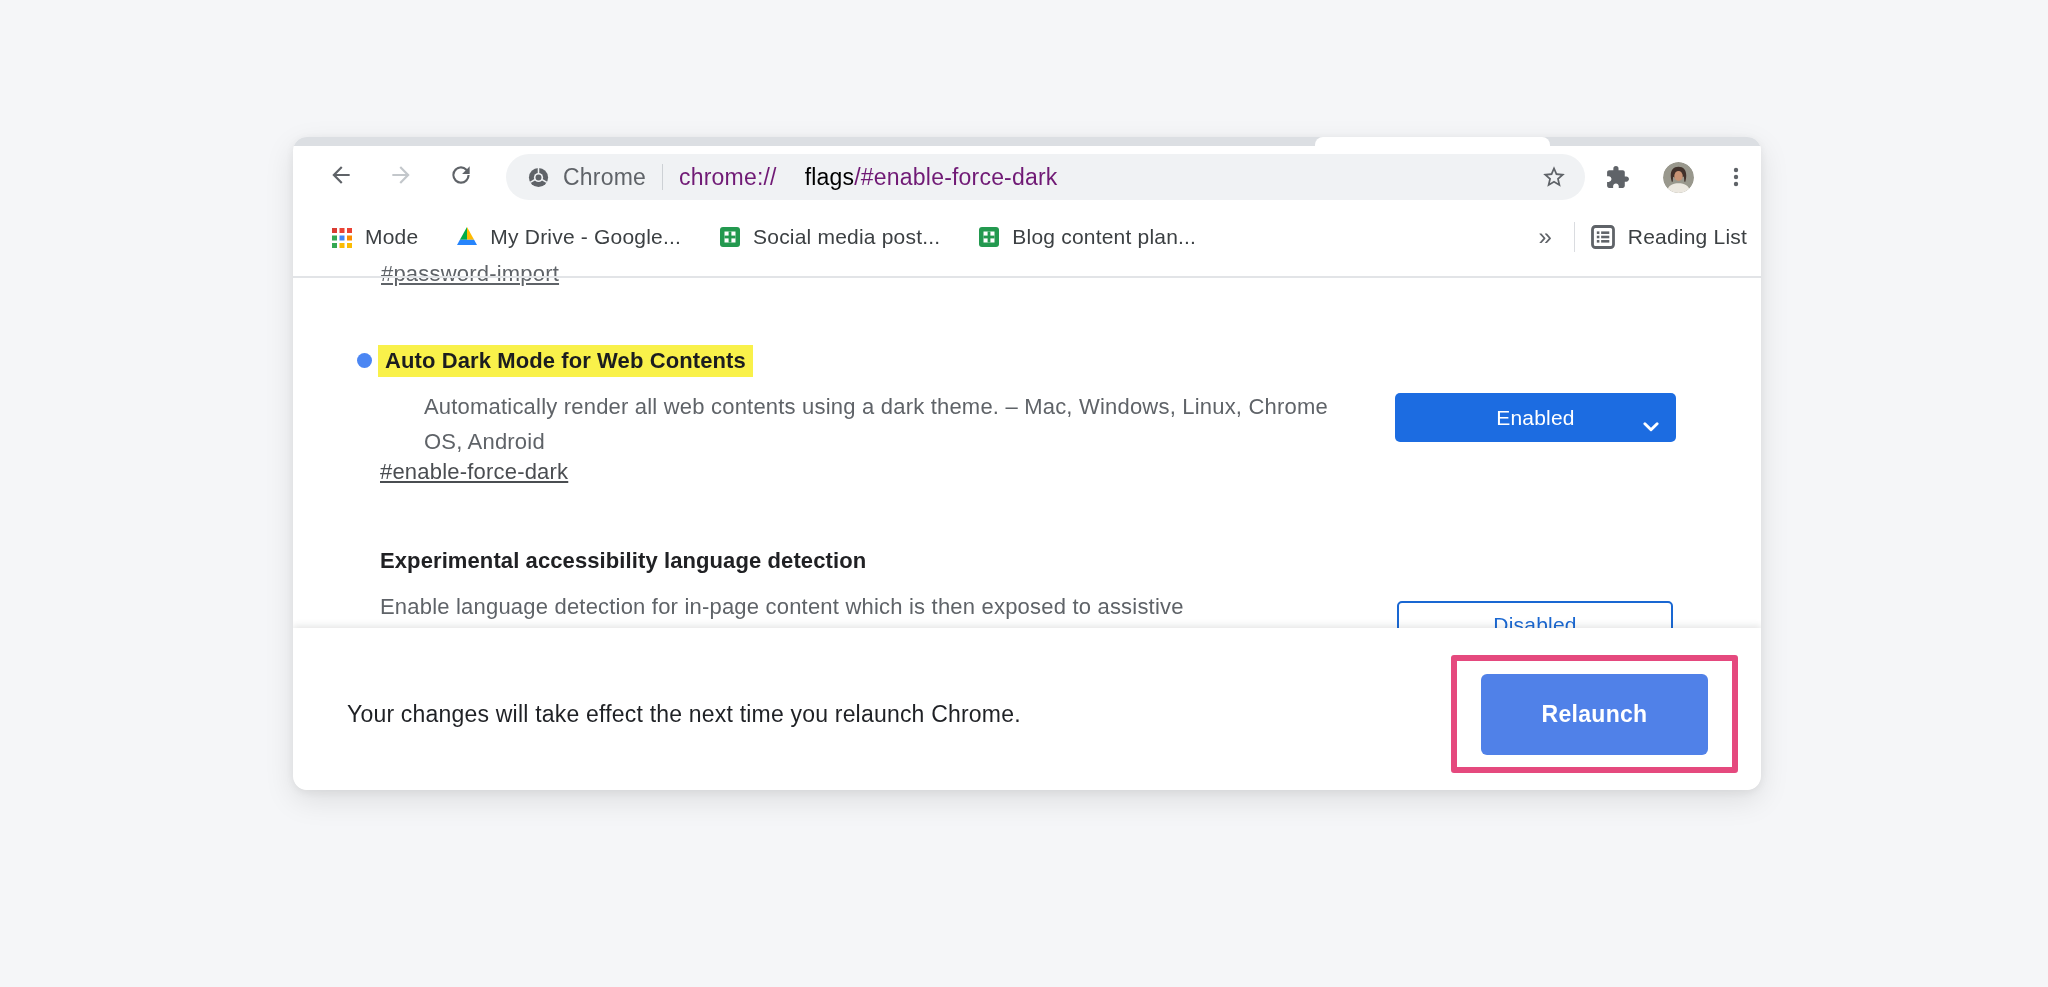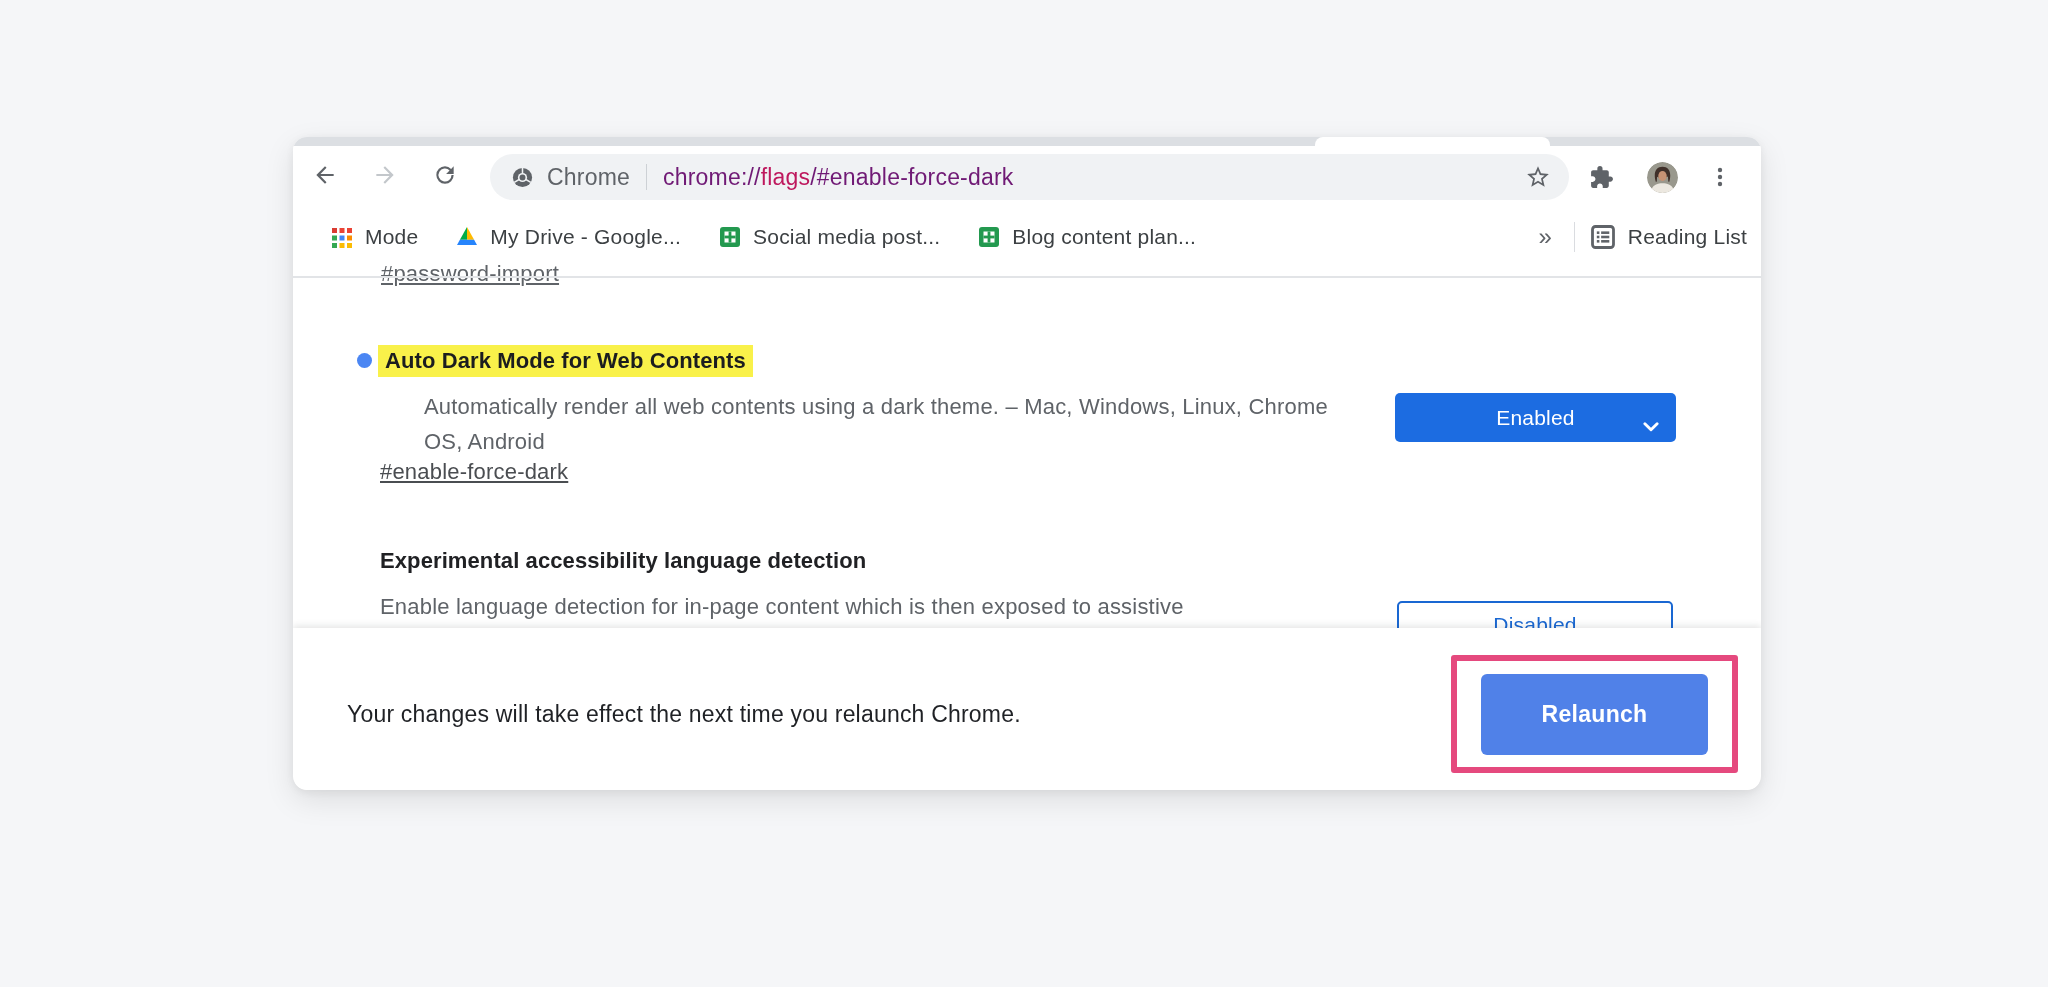--- a/index.html
+++ b/index.html
@@ -16,37 +16,37 @@
     width:1468px; height:653px;
     background:#fff; border-radius:14px;
     box-shadow:0 10px 30px rgba(0,0,0,.10), 0 2px 8px rgba(0,0,0,.06);
     overflow:hidden;
   }
   
   .tab-strip { position:absolute; left:0; top:0; width:100%; height:9px; background:#dcdfe3; }
   .active-tab-notch { position:absolute; left:1022px; top:0; width:235px; height:9px; background:#fff; border-radius:8px 8px 0 0; }
   
   .toolbar {
-    position:absolute; left:0; top:9px; width:100%; height:62px;
+    position:absolute; left:16px; top:9px; width:100%; height:62px;
     background:#fff; display:flex; align-items:center; padding-left:14px;
   }
   .nav-btn { width:36px; height:36px; display:flex; align-items:center; justify-content:center; border-radius:50%; flex:0 0 auto; }
   .nav-btn + .nav-btn { margin-left:24px; }
   .nav-btn svg { width:26px; height:26px; }
   .omnibox {
     margin-left:27px; width:1079px; height:46px; background:#f0f2f4;
     border-radius:23px; display:flex; align-items:center; padding:0 18px 0 21px;
   }
   .omnibox .site-chip { display:flex; align-items:center; }
   .omnibox .chrome-logo { width:23px; height:23px; }
   .site-label { font-size:23px; color:#5f6368; margin-left:13px; letter-spacing:.2px; }
   .chip-divider { width:1px; height:26px; background:#cdd1d5; margin:0 16px; }
   .url { font-size:23px; letter-spacing:.2px; white-space:nowrap; }
   .url .dim { color:#701a75; }
-  .url .host { color:#be185d; }
+  .url .host { color:#000000;margin-left:28px; }
   .omnibox .spacer { flex:1; }
   .star-btn svg { width:26px; height:26px; display:block; }
   .toolbar-right { display:flex; align-items:center; margin-left:20px; }
   .ext-btn svg { width:25px; height:25px; display:block; }
   .avatar { width:31px; height:31px; border-radius:50%; overflow:hidden; margin-left:33px; flex:0 0 auto; }
   .avatar svg { width:31px; height:31px; display:block; }
   .kebab { margin-left:30px; }
   .kebab svg { width:24px; height:24px; display:block; }
   
   .bookmarks {

